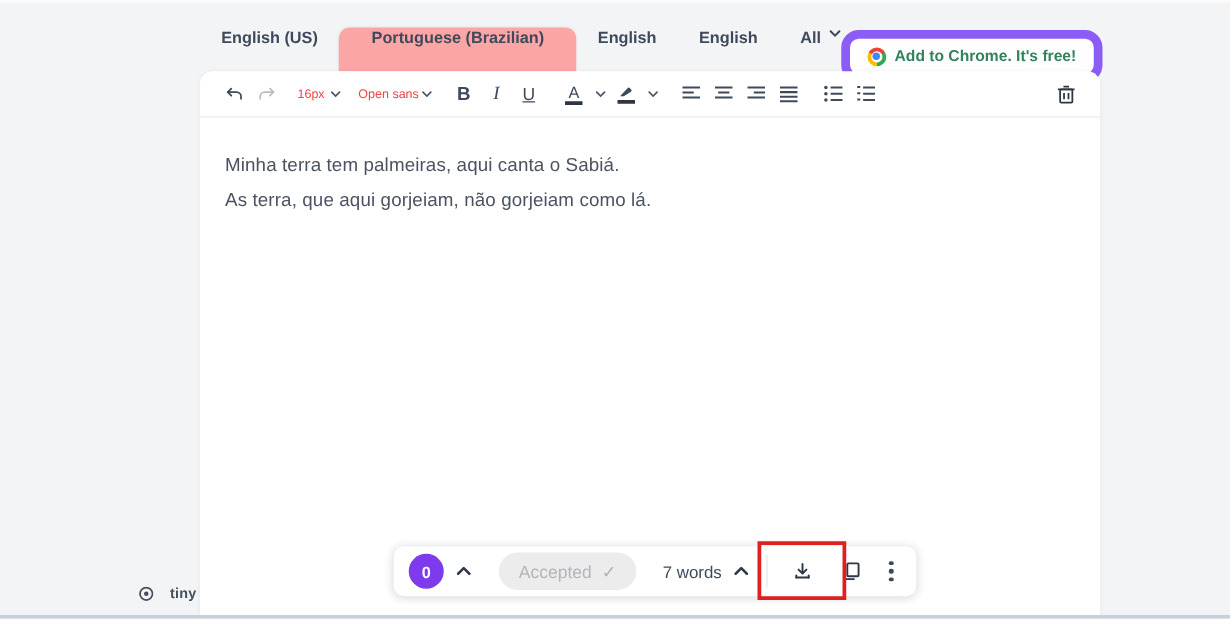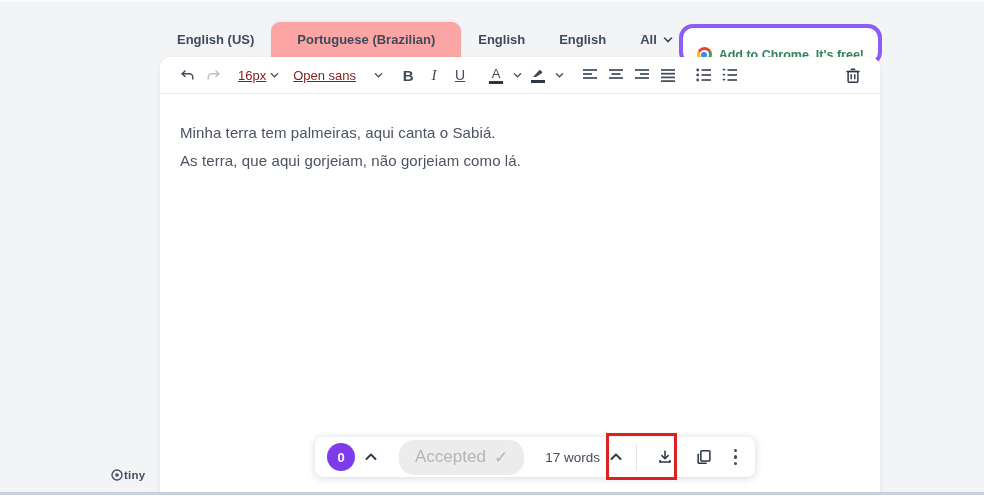--- a/index.html
+++ b/index.html
@@ -10,36 +10,36 @@
     position:relative;
     overflow:hidden;
     border-top:2px solid #fbfbfc;
   }
   
   .tabbar {
     position:absolute; left:160px; top:20px; width:720px; height:35px;
     display:flex; align-items:flex-end;
   }
   .tab {
-    height:35px; display:flex; align-items:center; gap:6px;
+    height:35px; display:flex; align-items:flex-start; gap:6px;
     padding:0 17px; font-size:13px; font-weight:700; color:#3e4a5b;
     cursor:pointer; white-space:nowrap;
   }
   .tab.active {
     background:#fca5a5; border-radius:9px 9px 0 0;
     box-shadow:0 -1px 3px rgba(0,0,0,0.04);
     padding:0 26px;
   }
   .chev { width:10px; height:10px; display:inline-block; }
   .chev svg { display:block; }
   
   .chrome-btn {
     position:absolute; right:102px; top:22px; height:42px;
-    display:flex; align-items:flex-end; gap:7px; padding:0 14px;
-    border:4px solid #8b5cf6; border-radius:14px;
+    display:flex; align-items:center; gap:7px; padding:0 14px;
+    border:7px solid #8b5cf6; border-radius:14px;
     background:rgba(255,255,255,.85); color:#33835d;
     font-size:12.5px; font-weight:700; cursor:pointer;
   }
   .chrome-logo {
     width:15px; height:15px; border-radius:50%;
     background:conic-gradient(from 60deg,#34a853 0 120deg,#fbbc05 120deg 240deg,#ea4335 240deg 360deg);
     position:relative;
   }
   .chrome-logo::before {
     content:""; position:absolute; inset:3px; border-radius:50%; background:#fff;
@@ -58,21 +58,21 @@
     padding:0 14px; border-bottom:1px solid #e9ebee;
     color:#3e4a5b;
   }
   .tbtn {
     display:flex; align-items:center; justify-content:center;
     min-width:26px; height:28px; border-radius:4px; cursor:pointer;
     color:#3e4a5b; font-size:15px; gap:4px; padding:0 2px;
   }
   .tbtn.disabled { color:#b8bdc5; }
   .tbtn svg { display:block; }
-  .tlabel { font-size:13px; font-weight:400; color:#7f1d1d;text-decoration:underline; }
+  .tlabel { font-size:10px; font-weight:400; color:#ef4444; }
   .sep-space { width:10px; }
   .bold-b { font-weight:700; font-size:15px; }
   .italic-i { font-style:italic; font-family:"Liberation Serif",serif; font-size:15px; }
   .underline-u { text-decoration:underline; font-size:14px; }
   .color-stack { display:flex; flex-direction:column; align-items:center; line-height:1; }
   .color-stack .letter { font-size:13px; font-weight:400; }
   .color-bar { width:14px; height:3px; background:#2c3644; margin-top:1px; }
   .trash { margin-left:auto; }
   
   
@@ -88,39 +88,39 @@
     display:flex; align-items:center; padding:0 12px; gap:9px;
   }
   .counter {
     width:28px; height:28px; border-radius:50%; background:#7d3bec;
     color:#fff; font-size:13px; font-weight:700;
     display:flex; align-items:center; justify-content:center; cursor:pointer;
   }
   .chev-up { width:14px; height:14px; color:#3e4a5b; cursor:pointer; }
   .accepted-pill {
     margin-left:12px; background:#ececec; color:#b2b5ba;
-    border-radius:15px; padding:7px 16px; font-size:17px; font-weight:400;
+    border-radius:15px; padding:7px 16px; font-size:14px; font-weight:400;
     display:flex; align-items:center; gap:8px; cursor:default;
   }
   .wordcount { margin-left:12px; font-size:13.5px; color:#3e4a5b; }
   .vdiv { width:1px; height:26px; background:#e4e6e9; margin:0 4px; }
   .ibtn {
     width:30px; height:30px; display:flex; align-items:center; justify-content:center;
     color:#2e3razz; color:#2e3a4a; cursor:pointer;
   }
   .kebab { display:flex; flex-direction:column; gap:3px; align-items:center; cursor:pointer; padding:0 6px; }
   .kebab i { width:3.5px; height:3.5px; border-radius:50%; background:#3e4a5b; }
   .annotation {
     position:absolute; left:606px; top:431px; width:71px; height:47px;
     border:3px solid #dd2020; pointer-events:none; z-index:5;
   }
   
   .brand {
     position:absolute; left:111px; top:467px;
-    display:flex; align-items:center; gap:1px;
+    display:flex; align-items:center; gap:13px;
     color:#454f5e; font-size:11.5px; font-weight:700; letter-spacing:0.2px;
   }
   .brand svg { display:block; }
   
   .bottom-line { position:absolute; left:0; top:490px; width:984px; height:3px; background:#c7d0dd; }
   .bottom-white { position:absolute; left:0; top:493px; width:984px; height:6px; background:#fefefe; }
 </style>
 </head>
 <body>
 
@@ -168,21 +168,21 @@
         </svg>
     </div>
     <span class="sep-space"></span>
     <div class="tbtn">
       <span class="tlabel">16px</span>
       <svg width="9" height="9" viewBox="0 0 10 10">
           <path d="M1.5 3 L5 6.5 L8.5 3" fill="none" stroke="#4a5565" stroke-width="1.5" stroke-linecap="round"></path>
         </svg>
     </div>
     <span class="sep-space"></span>
-    <div class="tbtn" style="gap:18px;">
+    <div class="tbtn" style="gap:2px;">
       <span class="tlabel">Open sans</span>
       <svg width="9" height="9" viewBox="0 0 10 10">
           <path d="M1.5 3 L5 6.5 L8.5 3" fill="none" stroke="#4a5565" stroke-width="1.5" stroke-linecap="round"></path>
         </svg>
     </div>
     <span class="sep-space"></span>
     <div class="tbtn bold-b">B</div>
     <div class="tbtn italic-i">I</div>
     <div class="tbtn underline-u">U</div>
     <span class="sep-space"></span>
@@ -301,21 +301,21 @@
   <div class="counter">0</div>
   <div class="chev-up">
     <svg width="14" height="14" viewBox="0 0 14 14">
         <path d="M2.5 9 L7 4.5 L11.5 9" fill="none" stroke="#2e3a4a" stroke-width="2" stroke-linecap="round" stroke-linejoin="round"></path>
       </svg>
   </div>
   <div class="accepted-pill">
     <span>Accepted</span>
     <span>✓</span>
   </div>
-  <span class="wordcount">17 words</span>
+  <span class="wordcount">7 words</span>
   <div class="chev-up">
     <svg width="14" height="14" viewBox="0 0 14 14">
         <path d="M2.5 9 L7 4.5 L11.5 9" fill="none" stroke="#2e3a4a" stroke-width="2" stroke-linecap="round" stroke-linejoin="round"></path>
       </svg>
   </div>
   <div class="vdiv"></div>
   <div class="ibtn">
     <svg width="18" height="18" viewBox="0 0 20 20">
         <g fill="none" stroke="#2c3644" stroke-width="1.7" stroke-linecap="round" stroke-linejoin="round">
           <path d="M10 3.5 v8"></path>

